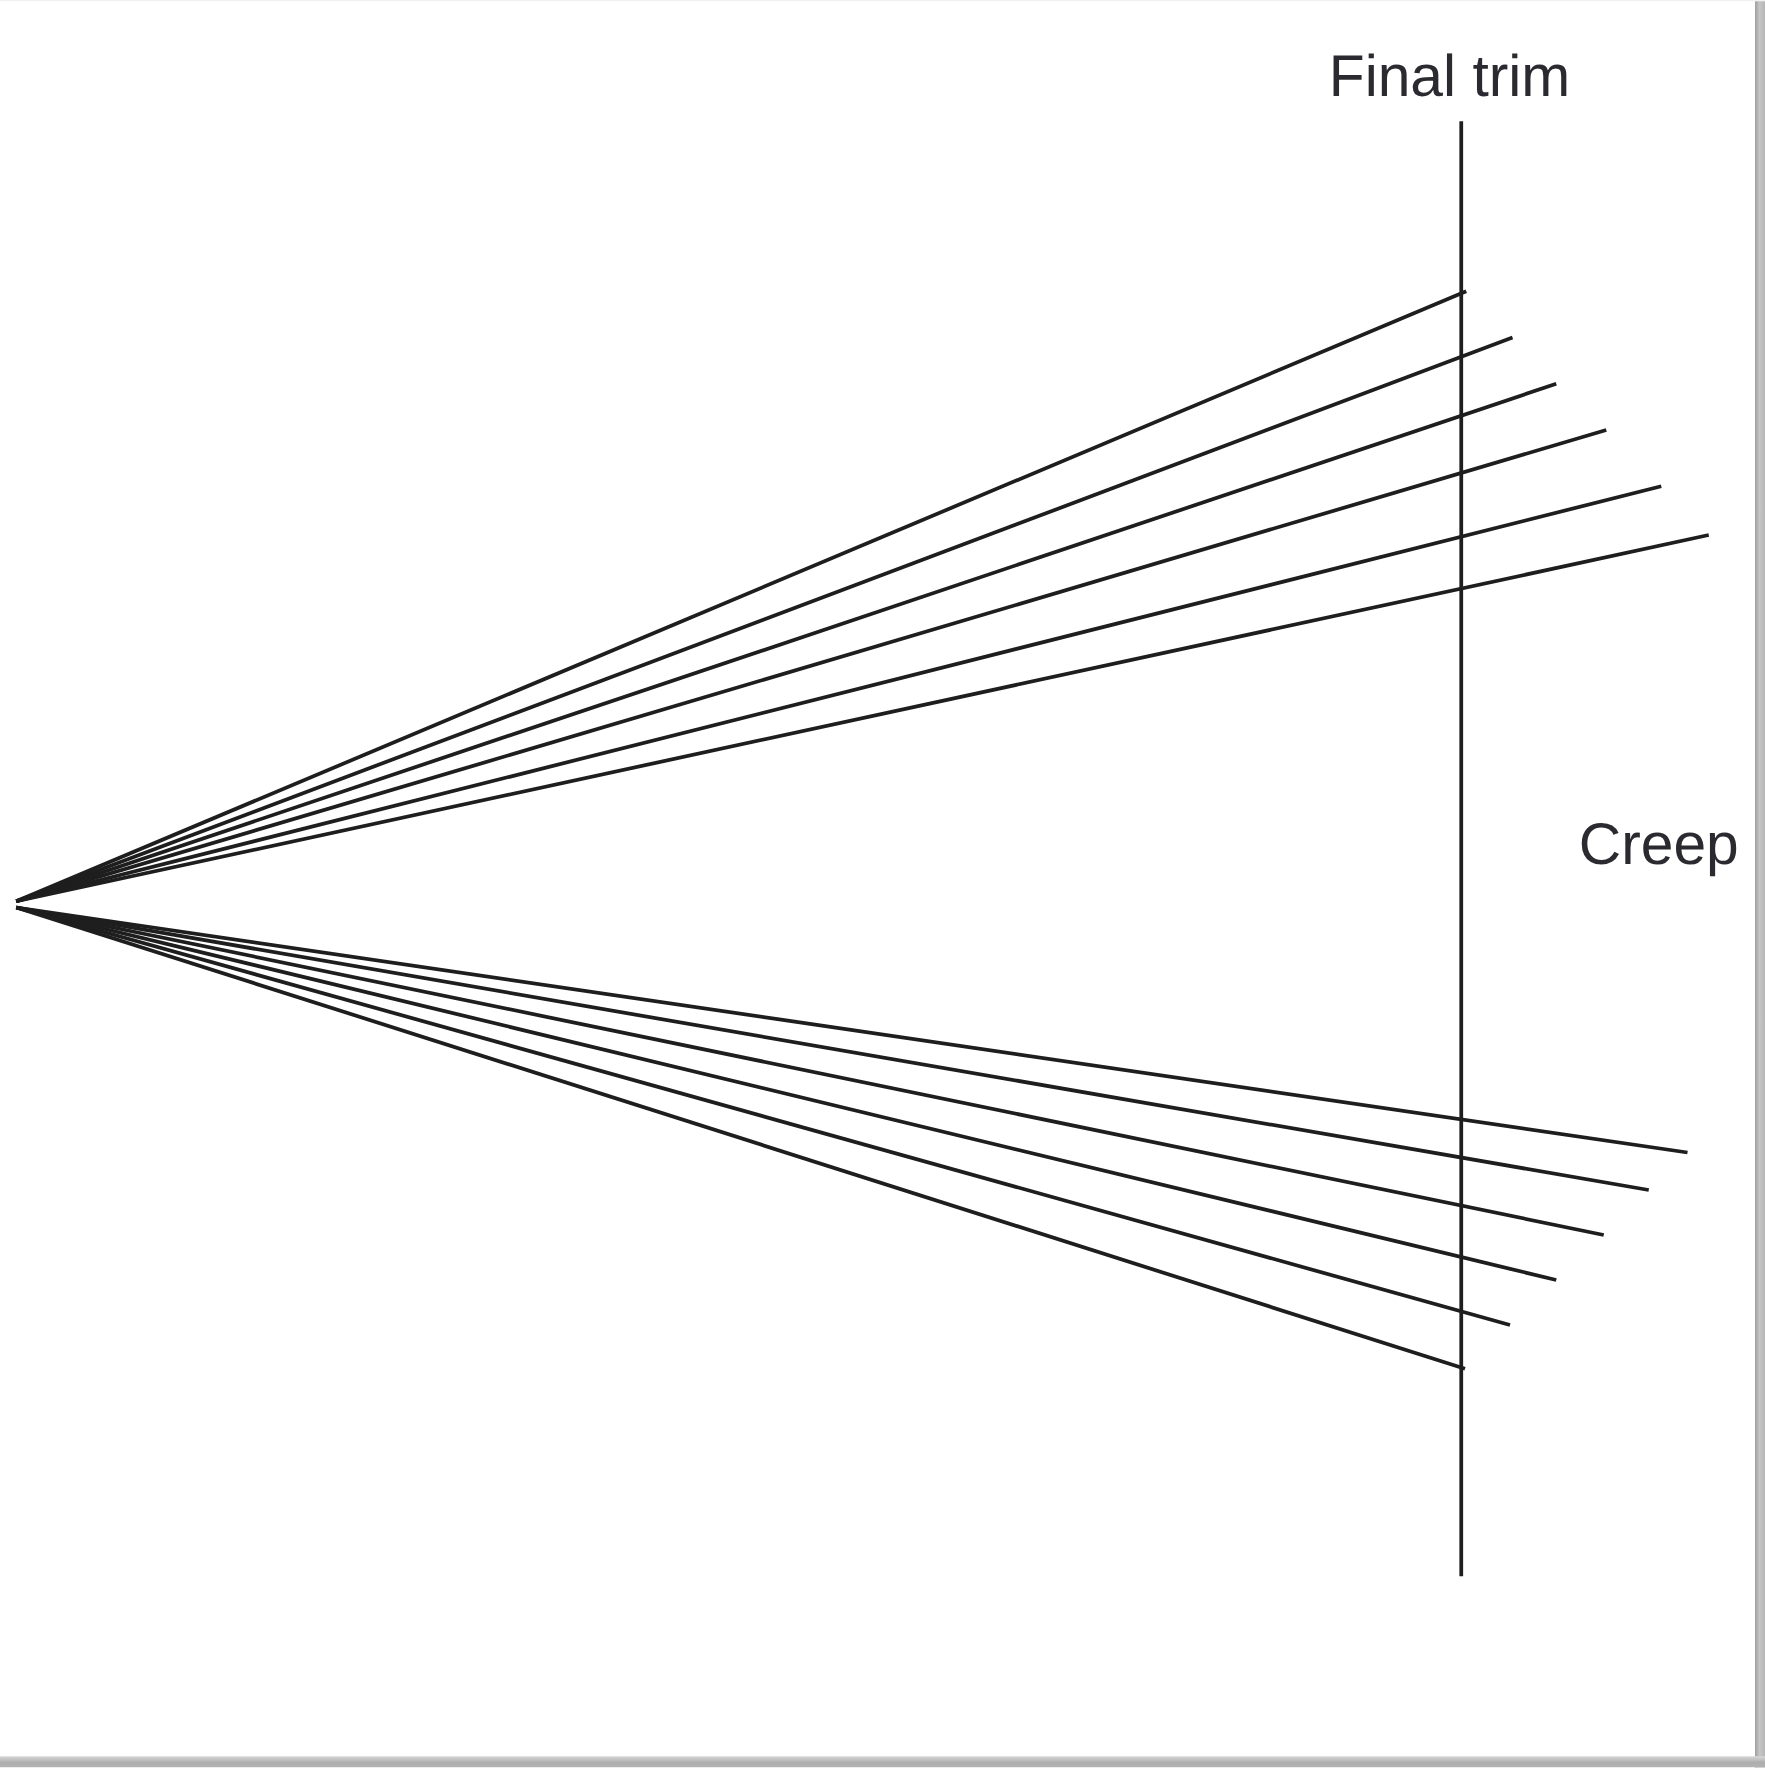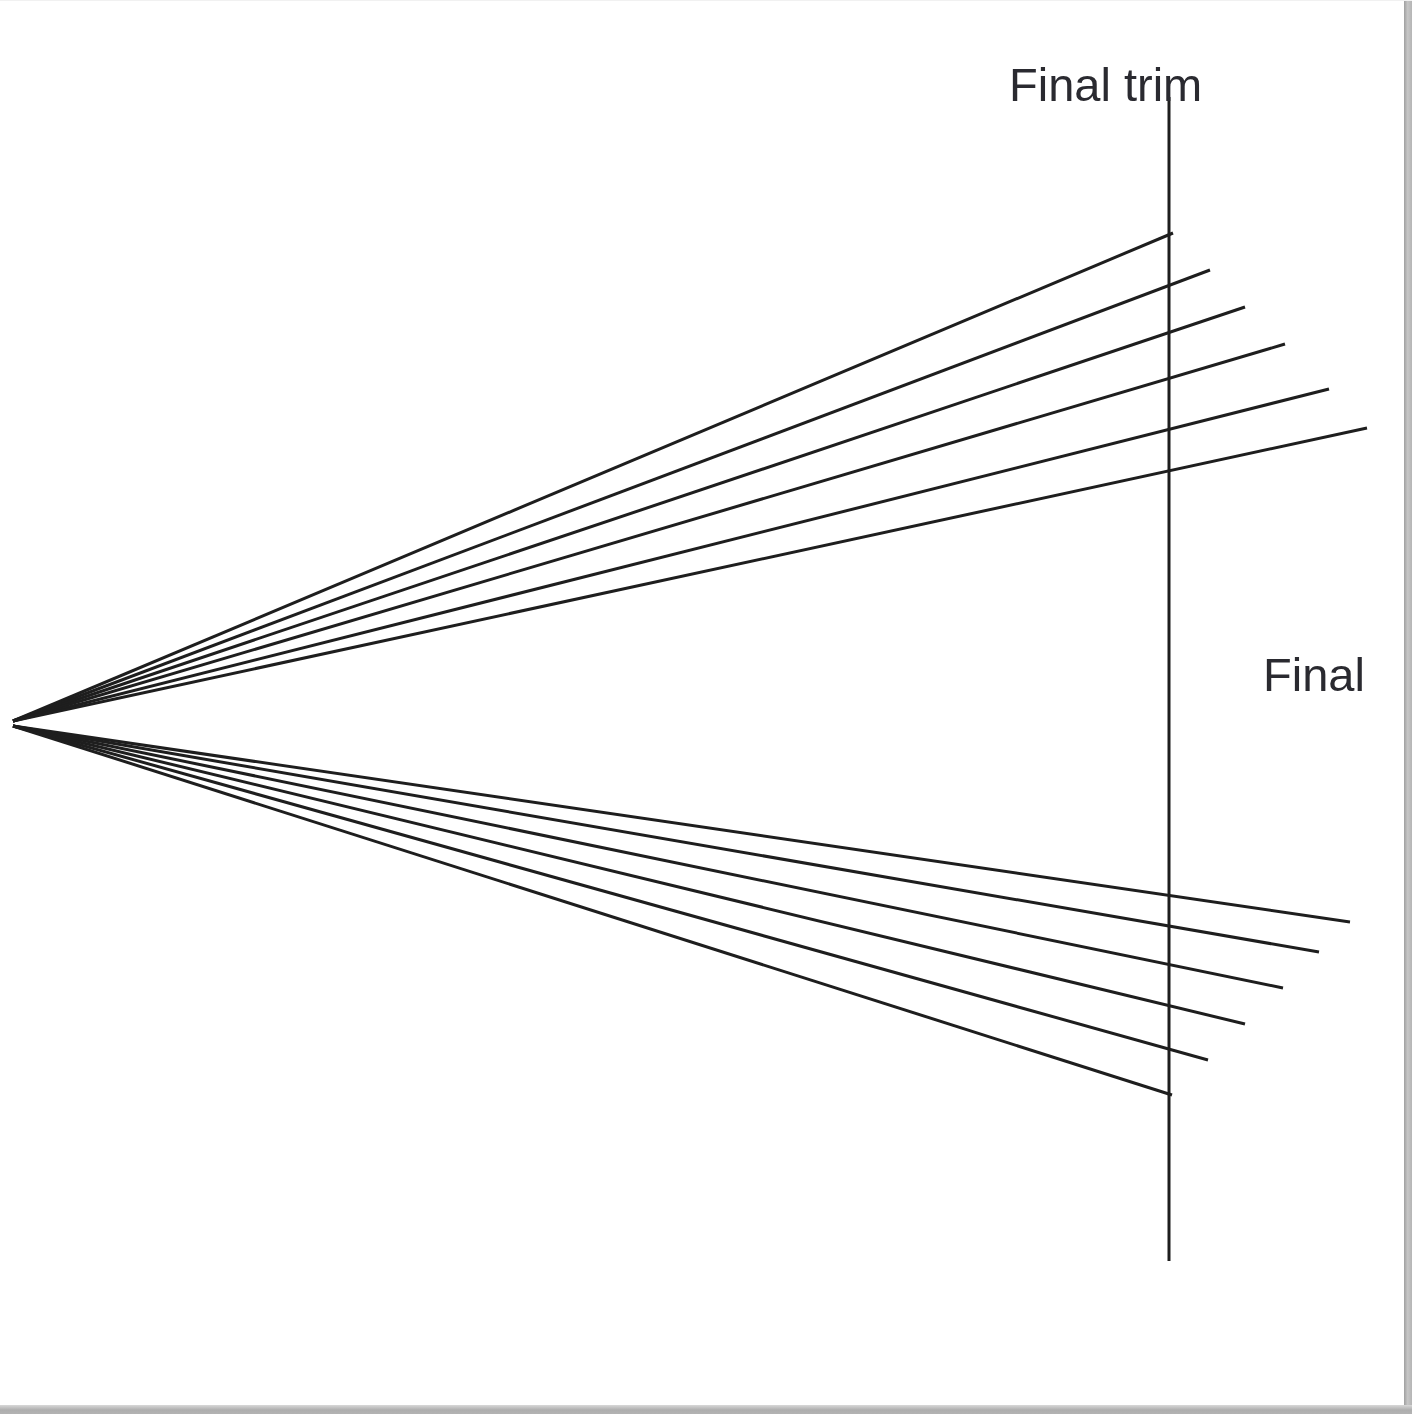--- a/index.html
+++ b/index.html
@@ -30,23 +30,22 @@
   }
   .diagram-label {
     position: absolute;
     font-size: 47px;
     line-height: 1;
     color: #2a2a30;
     white-space: nowrap;
     letter-spacing: 0px;
   }
   .label-final-trim {
-    left: 1009px;
+    left: 1063px;
     top: 36px;
-    margin-top: 24px;
   }
   .label-creep {
     left: 1263px;
     top: 650px;
   }
   .page-edge-right {
     position: absolute;
     top: 0;
     right: 0;
     width: 8px;
@@ -78,19 +77,19 @@
       <line x1="13" y1="725" x2="1350" y2="921" stroke="#1e1e1e" stroke-width="3"></line>
       <line x1="13" y1="725" x2="1319" y2="951" stroke="#1e1e1e" stroke-width="3"></line>
       <line x1="13" y1="725" x2="1283" y2="987" stroke="#1e1e1e" stroke-width="3"></line>
       <line x1="13" y1="725" x2="1245" y2="1023" stroke="#1e1e1e" stroke-width="3"></line>
       <line x1="13" y1="725" x2="1208" y2="1059" stroke="#1e1e1e" stroke-width="3"></line>
       <line x1="13" y1="725" x2="1172" y2="1094" stroke="#1e1e1e" stroke-width="3"></line>
     </svg>
 
   <div class="diagram-label label-final-trim">Final trim</div>
 
-  <div class="diagram-label label-creep">Final</div>
+  <div class="diagram-label label-creep">Creep</div>
 
   <div class="page-edge-right"></div>
 
   <div class="page-edge-bottom"></div>
 
 </div>
 
 </body></html>

